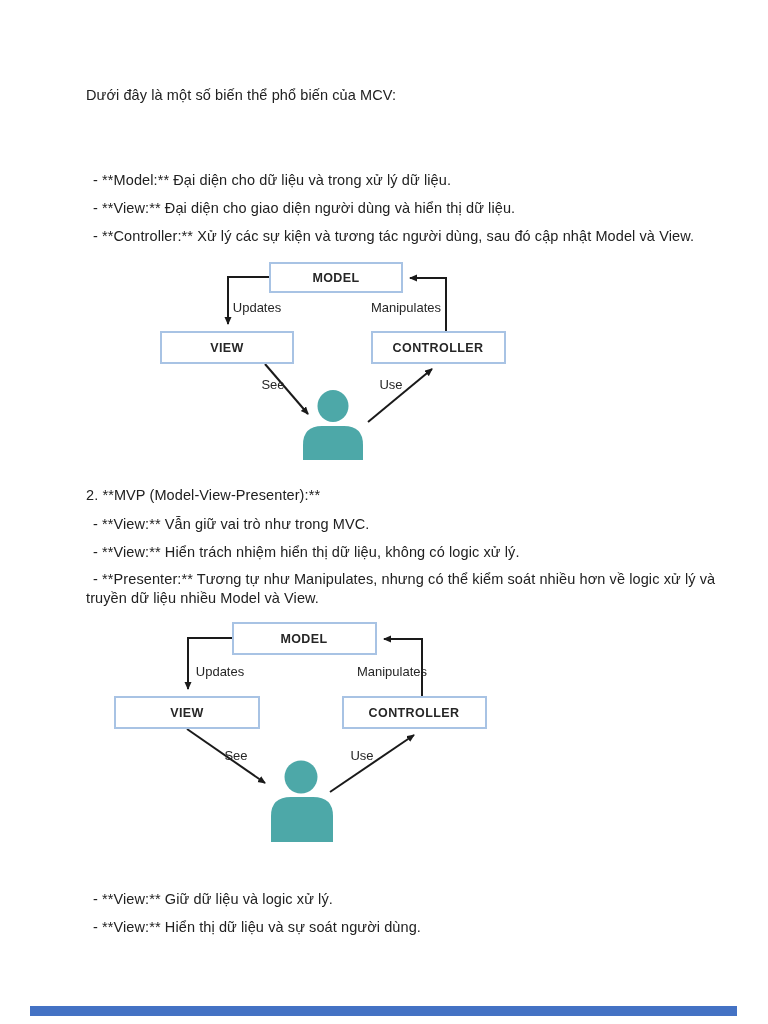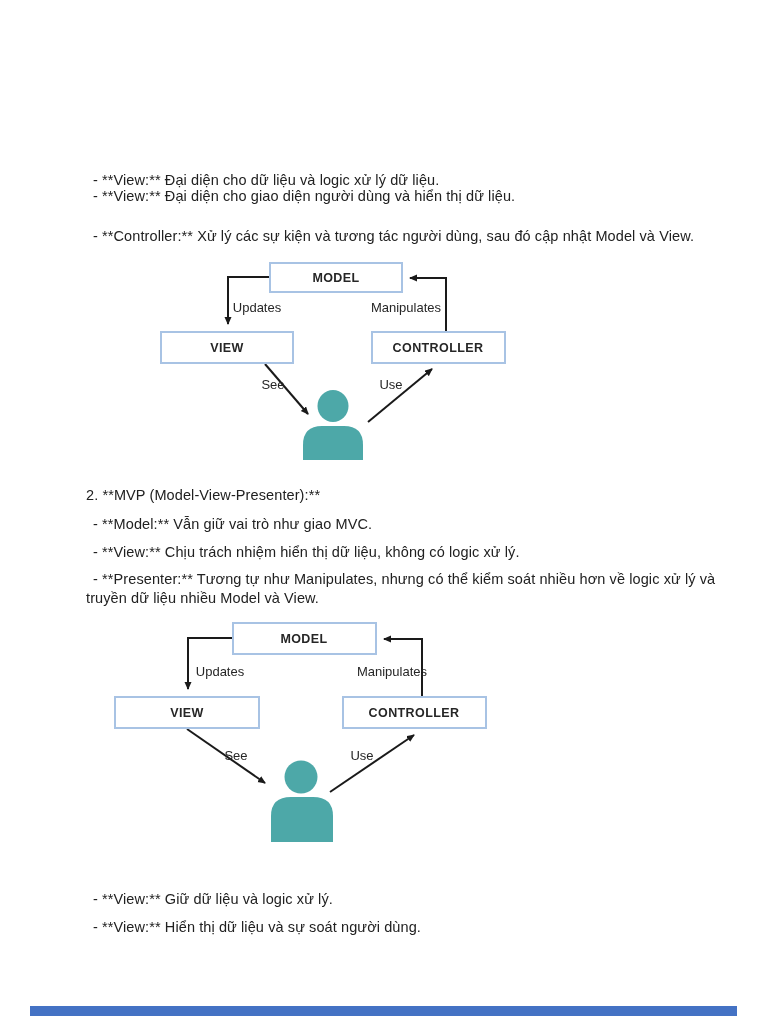--- a/index.html
+++ b/index.html
@@ -40,23 +40,24 @@
     position:absolute;
     left:30px;top:1006px;
     width:707px;height:10px;
   }
 </style>
 </head>
 <body>
 
 <div class="page">
 
+  <div class="line" style="top:86px">Dưới đây là một số biến thể phổ biến của MCV:</div>
 
-  <div class="line item" style="top:171px">- **View:** Đại diện cho dữ liệu và logic xử lý dữ liệu.</div>
-  <div class="line item" style="top:187px">- **View:** Đại diện cho giao diện người dùng và hiển thị dữ liệu.</div>
+  <div class="line item" style="top:171px">- **Model:** Đại diện cho dữ liệu và trong xử lý dữ liệu.</div>
+  <div class="line item" style="top:199px">- **View:** Đại diện cho giao diện người dùng và hiển thị dữ liệu.</div>
   <div class="line item" style="top:227px">- **Controller:** Xử lý các sự kiện và tương tác người dùng, sau đó cập nhật Model và View.</div>
 
   <div class="diagram" style="left:140px;top:250px;width:420px;height:215px">
     <svg width="420" height="215" viewBox="0 0 420 215" xmlns="http://www.w3.org/2000/svg">
       <defs>
         <marker id="ah1" markerWidth="9" markerHeight="8" refX="7" refY="3.5" orient="auto" markerUnits="userSpaceOnUse">
           <path d="M0,0 L8,3.5 L0,7 Z" fill="#1a1a1a"></path>
         </marker>
       </defs>
 
@@ -78,22 +79,22 @@
       <text class="rel-label" x="251" y="139" text-anchor="middle">Use</text>
 
       <g>
         <ellipse cx="193" cy="156" rx="15.5" ry="16" fill="#4da8a8"></ellipse>
         <path d="M163,210 L163,195 Q163,176 182,176 L204,176 Q223,176 223,195 L223,210 Z" fill="#4da8a8"></path>
       </g>
     </svg>
   </div>
 
   <div class="line" style="top:486px">2. **MVP (Model-View-Presenter):**</div>
-  <div class="line item" style="top:515px">- **Model:** Vẫn giữ vai trò như giao MVC.</div>
-  <div class="line item" style="top:543px">- **View:** Chịu trách nhiệm hiển thị dữ liệu, không có logic xử lý.</div>
+  <div class="line item" style="top:515px">- **View:** Vẫn giữ vai trò như trong MVC.</div>
+  <div class="line item" style="top:543px">- **View:** Hiển trách nhiệm hiển thị dữ liệu, không có logic xử lý.</div>
   <div class="line item" style="top:570px">- **Presenter:** Tương tự như Manipulates, nhưng có thể kiểm soát nhiều hơn về logic xử lý và</div>
   <div class="line" style="top:589px">truyền dữ liệu nhiều Model và View.</div>
 
   <div class="diagram" style="left:100px;top:610px;width:420px;height:235px">
     <svg width="420" height="235" viewBox="0 0 420 235" xmlns="http://www.w3.org/2000/svg">
       <defs>
         <marker id="ah2" markerWidth="9" markerHeight="8" refX="7" refY="3.5" orient="auto" markerUnits="userSpaceOnUse">
           <path d="M0,0 L8,3.5 L0,7 Z" fill="#1a1a1a"></path>
         </marker>
       </defs>

